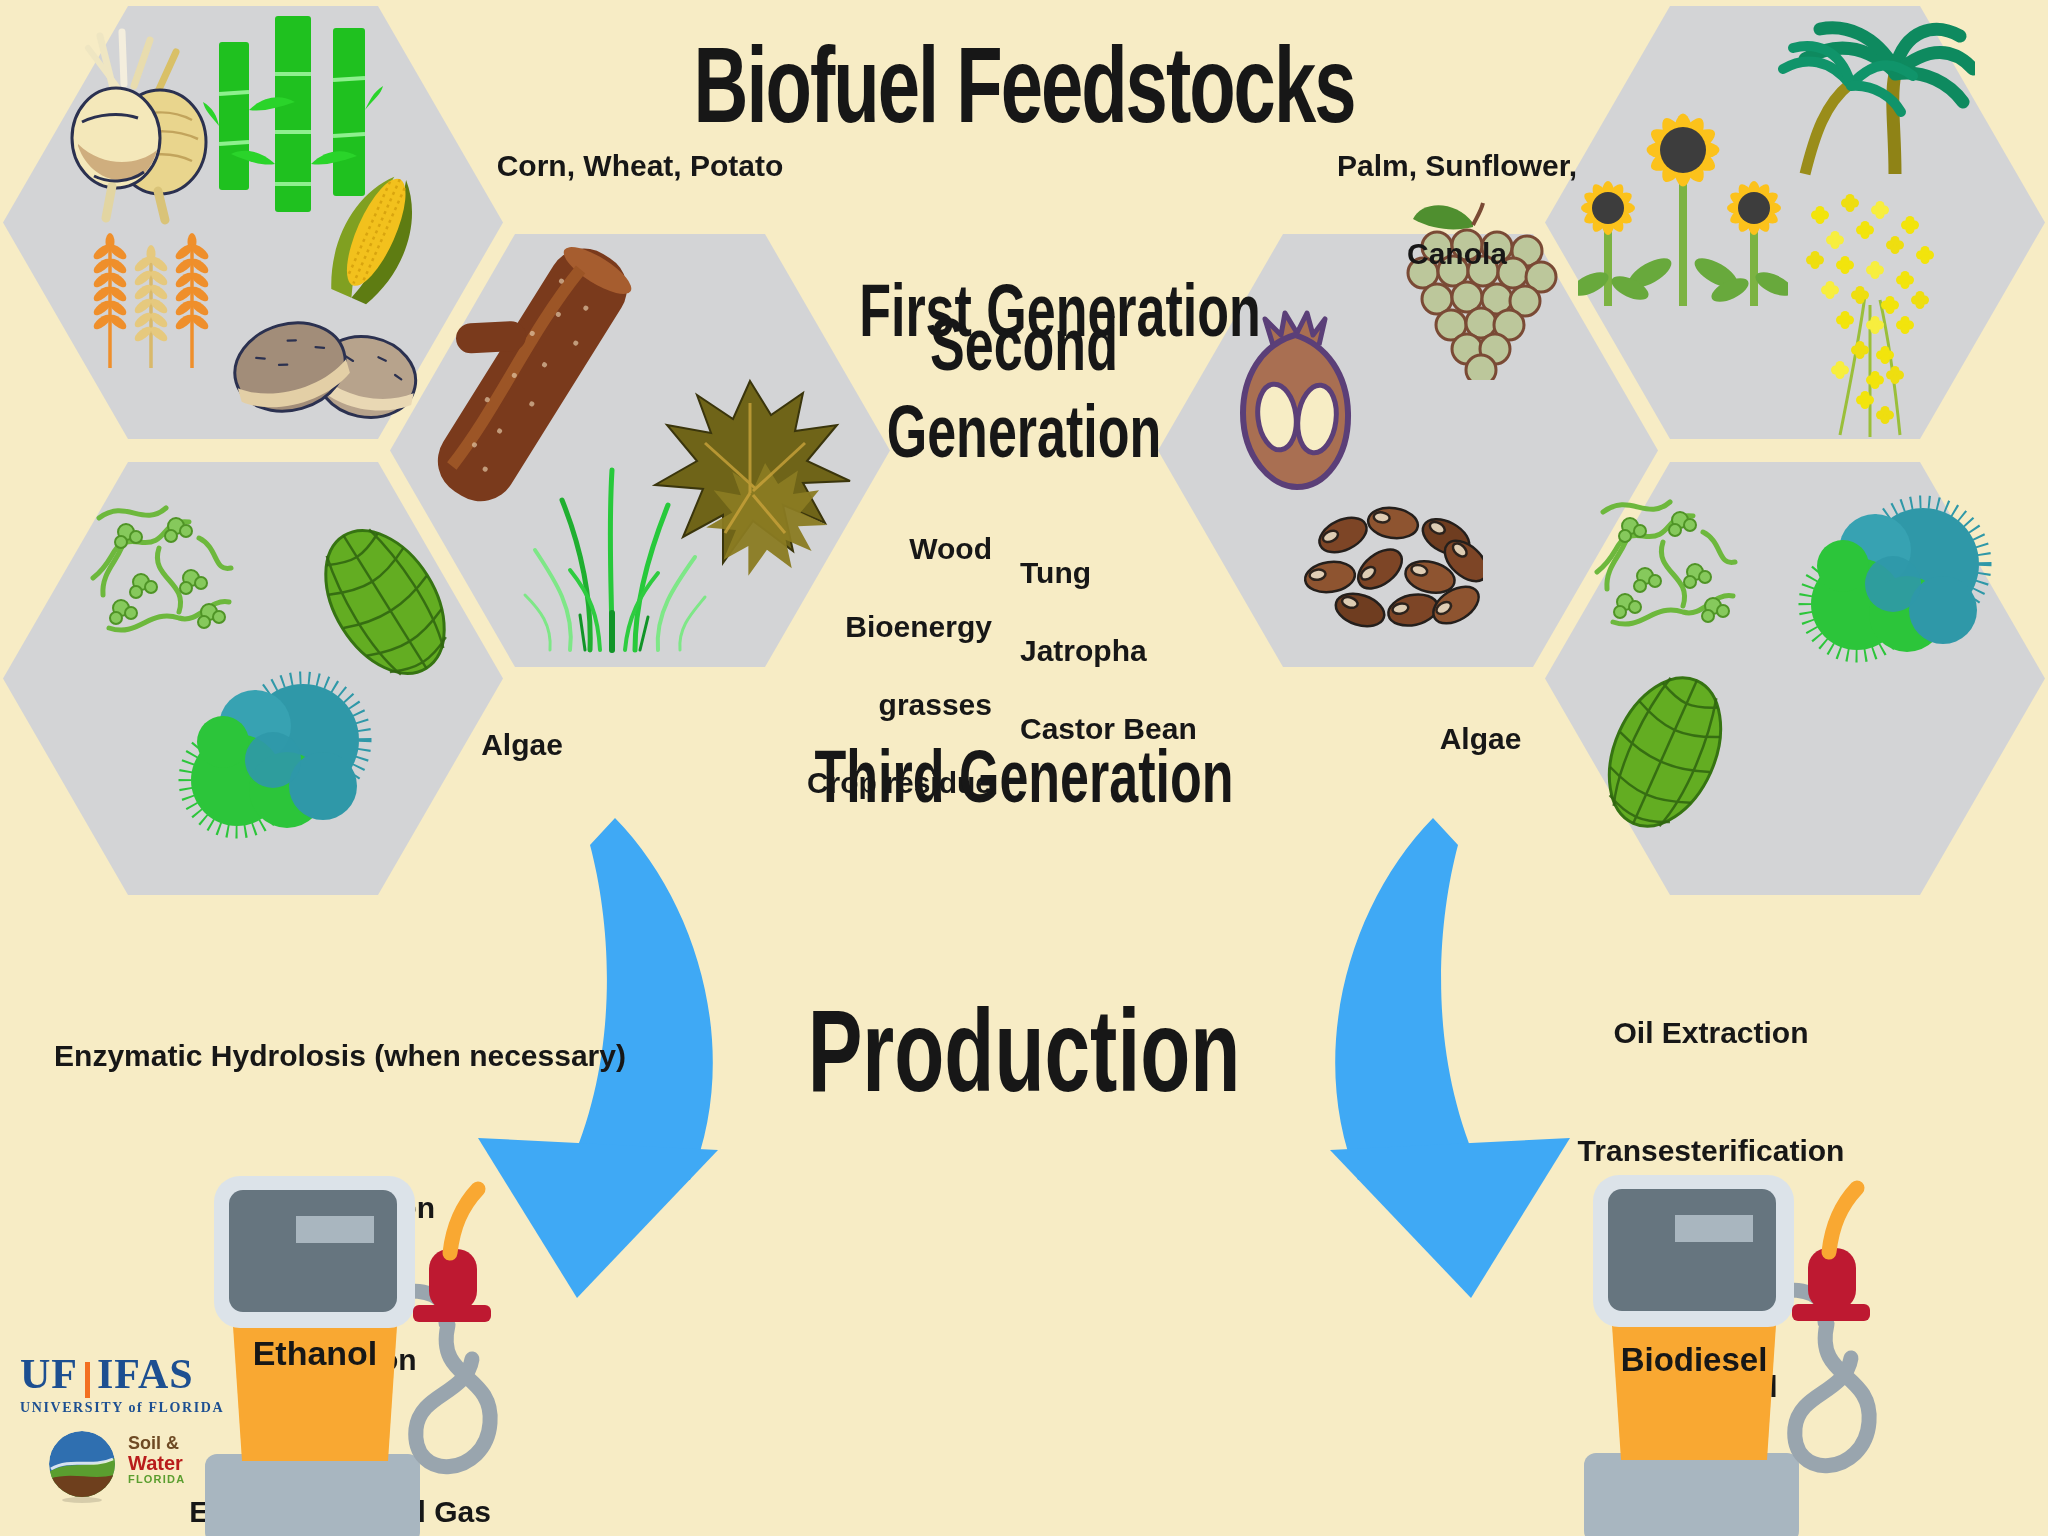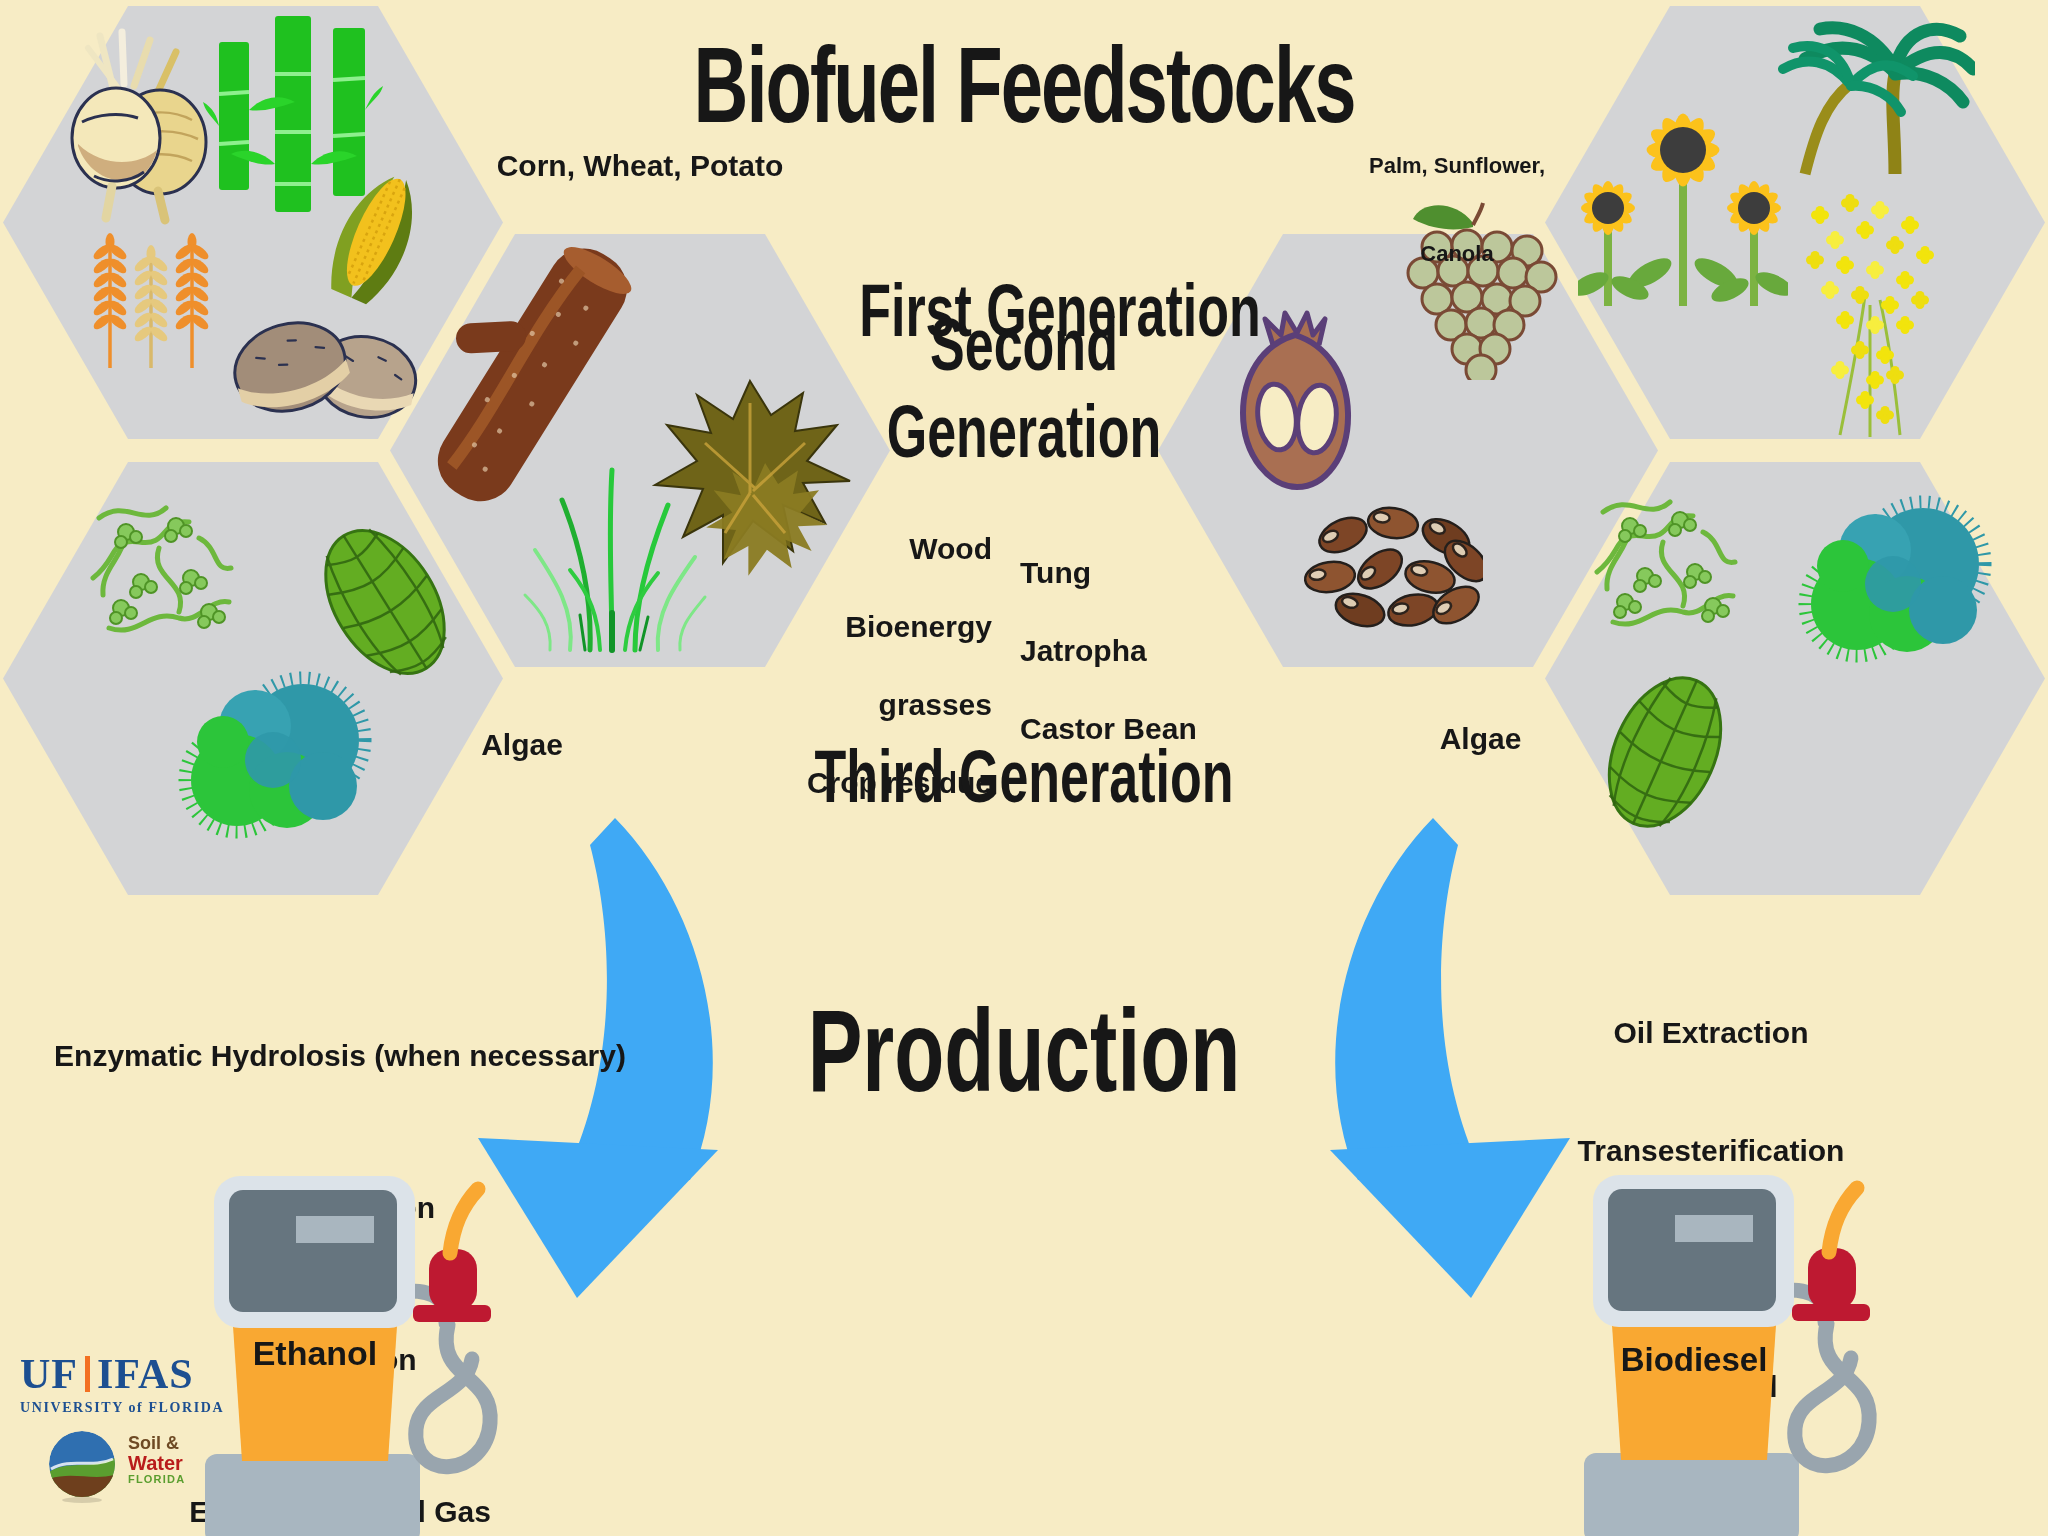--- a/index.html
+++ b/index.html
@@ -4,21 +4,21 @@
 <style>
   html,body{margin:0;padding:0;background:#f7ecc5;}
   #canvas{position:relative;width:2048px;height:1536px;background:#f7ecc5;
     font-family:"Liberation Sans",sans-serif;overflow:hidden;}
   .hex{position:absolute;width:500px;height:433px;background:#d3d4d6;
     clip-path:polygon(0 50%,25% 0,75% 0,100% 50%,75% 100%,25% 100%);}
   .ill{position:absolute;}
   .txt{position:absolute;font-weight:700;color:#171717;text-align:center;line-height:1.22;white-space:pre-line;}
   .cond{transform:scaleY(1.42);transform-origin:50% 0;}
   .uf-logo{position:absolute;left:20px;top:1350px;color:#1d4f91;font-family:"Liberation Serif",serif;}
-  .uf-row{font-size:42px;font-weight:700;letter-spacing:1px;display:flex;align-items:center;}
+  .uf-row{font-size:42px;font-weight:700;letter-spacing:1px;display:flex;align-items:flex-end;}
   .uf-bar{display:inline-block;width:5px;height:36px;background:#f37021;margin:0 7px;}
   .uf-sub{font-size:14px;font-weight:700;letter-spacing:1.6px;margin-top:2px;text-align:center;}
   .sw-logo{position:absolute;left:46px;top:1428px;display:flex;gap:10px;align-items:flex-start;}
   .sw-text{padding-top:6px;font-weight:700;line-height:1.05;}
   .sw-l1{color:#6e4a24;font-size:18px;}
   .sw-l2{color:#b91c1c;font-size:20px;}
   .sw-l3{color:#5a9e2f;font-size:11px;letter-spacing:1.2px;}
 </style>
 </head>
 <body>
@@ -440,21 +440,21 @@
   </svg>
 
   <div class="txt cond" style="left:524px;top:20px;width:1000px;font-size:76px;letter-spacing:-2px;font-weight:800">Biofuel Feedstocks</div>
 
   <div class="txt" style="left:450px;top:100px;width:380px;font-size:30px;line-height:44px">
     <div>Corn, Wheat, Potato</div>
   </div>
 
   <div class="txt cond" style="left:810px;top:266px;width:500px;font-size:52px;font-weight:800">First Generation</div>
 
-  <div class="txt" style="left:1312px;top:100px;width:290px;font-size:22px;line-height:44px">
+  <div class="txt" style="left:1312px;top:100px;width:290px;font-size:30px;line-height:44px">
     <div>Palm, Sunflower,</div>
     <div>Canola</div>
   </div>
 
   <div class="txt cond" style="left:814px;top:302px;width:420px;font-size:52px;line-height:1.18;font-weight:800">Second Generation</div>
 
   <div class="txt" style="left:1020px;top:514px;width:300px;font-size:30px;line-height:39px;text-align:left">
     <div>Tung</div>
     <div>Jatropha</div>
     <div>Castor Bean</div>

